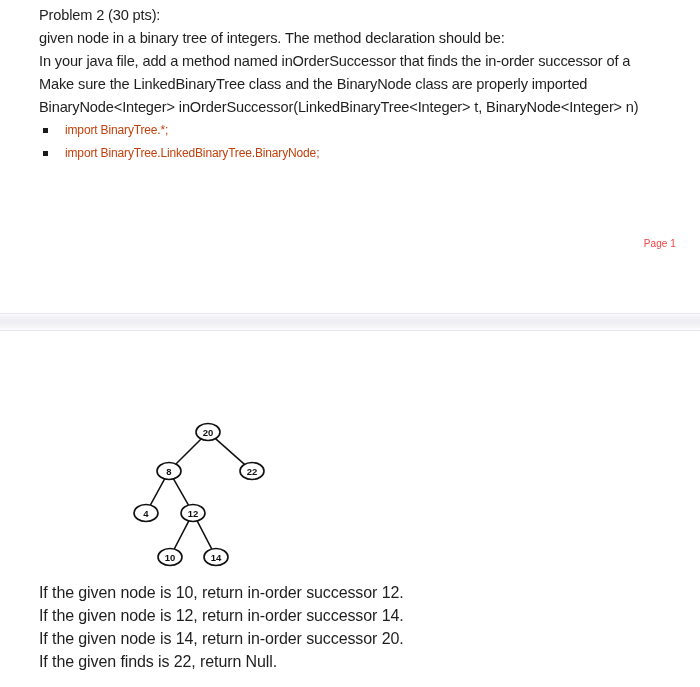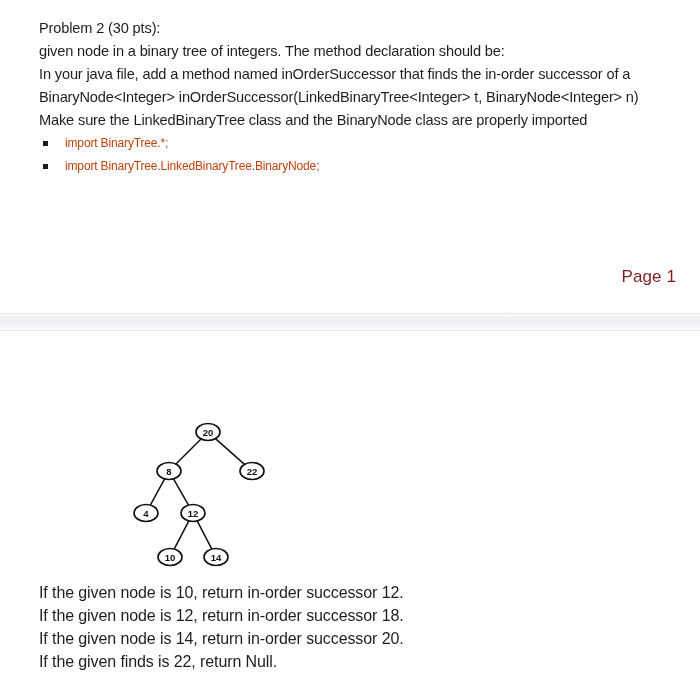--- a/index.html
+++ b/index.html
@@ -14,21 +14,21 @@
     position: relative;
     overflow: hidden;
     font-family: "Liberation Sans", sans-serif;
     color: #1b1b1b;
     -webkit-font-smoothing: antialiased;
   }
 
   
   #page-one {
     position: absolute;
-    left: 0; top: 13px;
+    left: 0; top: 0;
     width: 700px;
     height: 313px;
     background: #ffffff;
   }
 
   .prose {
     position: absolute;
     left: 39px;
     top: 4px;
     width: 635px;
@@ -57,25 +57,24 @@
     top: 9px;
     width: 5px;
     height: 5px;
     background: #1b1b1b;
   }
 
   #page-number {
     position: absolute;
     right: 24px;
     top: 238px;
-    font-size: 17px;
+    font-size: 10px;
     letter-spacing: 0.1px;
-    color: #7f1d1d;
+    color: #ef4444;
     font-family: "Liberation Sans", sans-serif;
-    margin-top: 16px;
   }
 
   
   #page-separator {
     position: absolute;
     left: 0;
     top: 313px;
     width: 700px;
     height: 18px;
     background: linear-gradient(to bottom,
@@ -144,22 +143,22 @@
 </style>
 </head>
 <body>
 
 <div id="page-one">
 
   <div class="prose">
     <div class="prose-line">Problem 2 (30 pts):</div>
     <div class="prose-line">given node in a binary tree of integers. The method declaration should be:</div>
     <div class="prose-line">In your java file, add a method named inOrderSuccessor that finds the in-order successor of a</div>
+    <div class="prose-line">Make sure the LinkedBinaryTree class and the BinaryNode class are properly imported</div>
     <div class="prose-line">BinaryNode&lt;Integer&gt; inOrderSuccessor(LinkedBinaryTree&lt;Integer&gt; t, BinaryNode&lt;Integer&gt; n)</div>
-    <div class="prose-line">Make sure the LinkedBinaryTree class and the BinaryNode class are properly imported</div>
 
     <div class="bullet-line">
       <span class="sq"></span>
       <span>import BinaryTree.*;</span>
     </div>
     <div class="bullet-line">
       <span class="sq"></span>
       <span>import BinaryTree.LinkedBinaryTree.BinaryNode;</span>
     </div>
 
@@ -210,17 +209,17 @@
           <g>
             <ellipse cx="96" cy="136" rx="12" ry="8.5" class="node-ellipse" fill="#ffffff" stroke="#101010"></ellipse>
             <text x="96" y="136.5" class="node-label">14</text>
           </g>
         </g>
     </svg>
   </div>
 
   <div id="answers">
     <div class="answer-line">If the given node is 10, return in-order successor 12.</div>
-    <div class="answer-line">If the given node is 12, return in-order successor 18.</div>
+    <div class="answer-line">If the given node is 12, return in-order successor 14.</div>
     <div class="answer-line">If the given node is 14, return in-order successor 20.</div>
     <div class="answer-line">If the given finds is 22, return Null.</div>
   </div>
 </div>
 
 </body></html>

